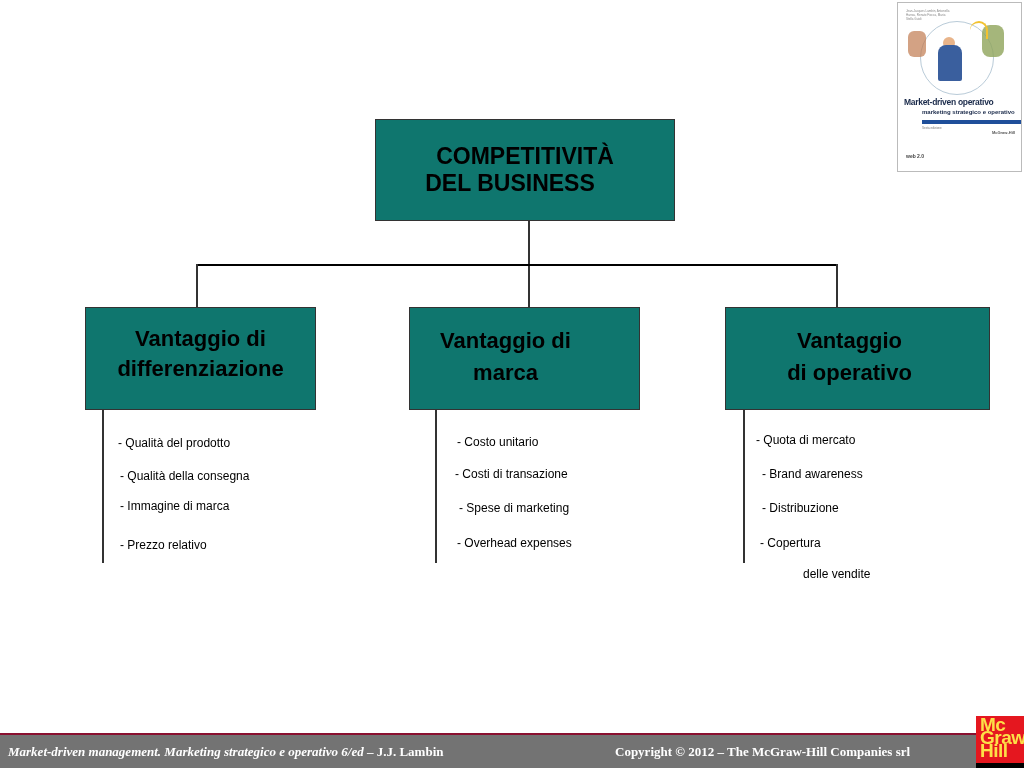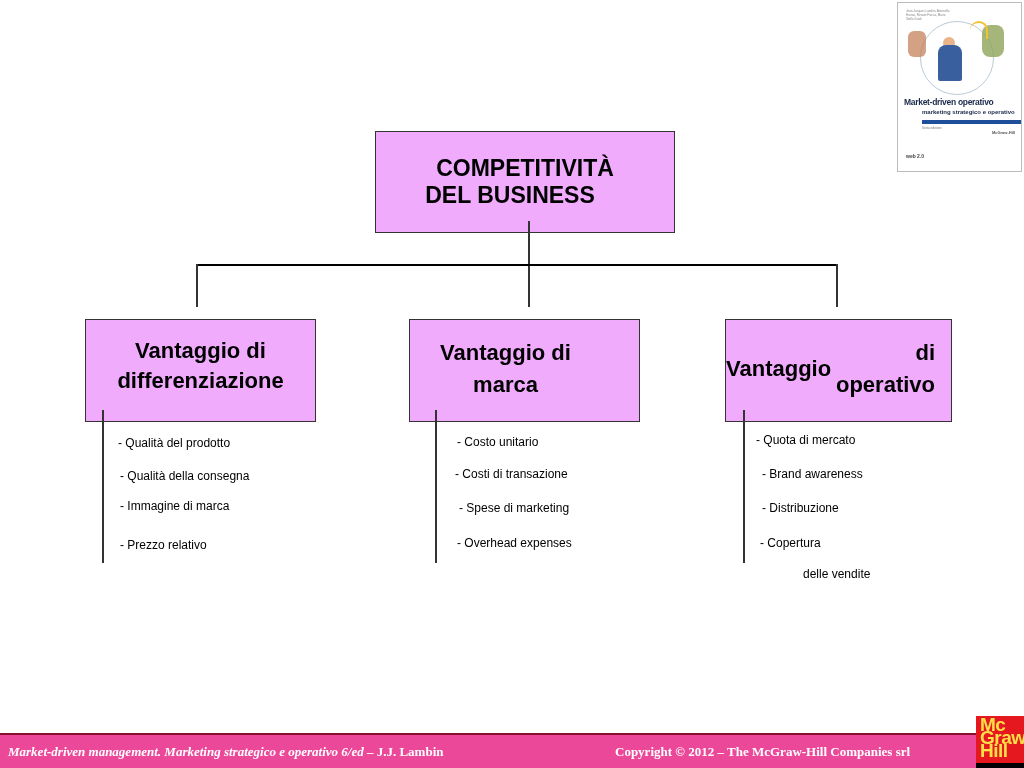--- a/index.html
+++ b/index.html
@@ -1,20 +1,20 @@
 <!DOCTYPE html>
 <html><head>
 <meta charset="utf-8">
 <style>
   html, body { margin:0; padding:0; }
   body { width:1024px; height:768px; position:relative; background:#ffffff; overflow:hidden;
          font-family:"Liberation Sans", sans-serif; color:#000; }
-  .box { position:absolute; border:1.5px solid #333; background:#f0abfc; box-sizing:border-box;
-         display:flex; align-items:center; justify-content:center; text-align:right;
-         font-weight:bold;margin-top:12px; }
+  .box { position:absolute; border:1.5px solid #333; background:#0f766e; box-sizing:border-box;
+         display:flex; align-items:center; justify-content:center; text-align:center;
+         font-weight:bold; }
   .line { position:absolute; background:#333; }
   .item { position:absolute; font-size:12px; white-space:nowrap; line-height:24px; }
 
   
   .cover { position:absolute; left:897px; top:2px; width:125px; height:170px; border:1px solid #bbb;
            background:#fff; overflow:hidden; box-sizing:border-box; }
   .cover .authors { position:absolute; left:8px; top:6px; width:44px; font-size:3px; line-height:4px; color:#888; }
   .cover .circle { position:absolute; left:22px; top:18px; width:72px; height:72px; border-radius:50%; border:1px solid #b9cbd8; }
   .cover .fig1 { position:absolute; left:40px; top:42px; width:24px; height:36px; background:#3a5f9e; border-radius:8px 8px 2px 2px; }
   .cover .fig1h { position:absolute; left:45px; top:34px; width:12px; height:12px; background:#e8b48a; border-radius:50%; }
@@ -22,21 +22,21 @@
   .cover .fig3 { position:absolute; left:10px; top:28px; width:18px; height:26px; background:#c07a50; border-radius:6px; opacity:.7; }
   .cover .wifi { position:absolute; left:72px; top:18px; width:16px; height:16px; border:2px solid #f2c230; border-radius:50% 50% 0 0; border-bottom:none; border-left:none; }
   .cover .t1 { position:absolute; left:6px; top:94px; font-size:8.5px; font-weight:bold; color:#1a2a4a; white-space:nowrap; letter-spacing:-0.3px; }
   .cover .t2 { position:absolute; left:24px; top:106px; font-size:6px; font-weight:bold; color:#1a2a4a; white-space:nowrap; }
   .cover .bar { position:absolute; left:24px; top:117px; width:100px; height:4px; background:#1f4f9a; }
   .cover .ed { position:absolute; left:24px; top:123px; font-size:3px; color:#777; }
   .cover .pub { position:absolute; right:6px; top:127px; font-size:4px; color:#555; font-weight:bold; }
   .cover .logo2 { position:absolute; left:8px; top:150px; font-size:5px; color:#444; font-weight:bold; }
 
   
-  .footer { position:absolute; left:0; top:733px; width:976px; height:35px; background:#ec4899;
+  .footer { position:absolute; left:0; top:733px; width:976px; height:35px; background:#737373;
             border-top:2px solid #8a1030; box-sizing:border-box; color:#fff;
             font-family:"Liberation Serif", serif; font-size:13px; }
   .footer .left { position:absolute; left:8px; top:9px; font-style:italic; font-weight:bold; white-space:nowrap; }
   .footer .author { font-style:normal; }
   .footer .right { position:absolute; left:615px; top:9px; font-weight:bold; white-space:nowrap; }
   .mcg { position:absolute; left:976px; top:716px; width:48px; height:52px; background:#e5171f; color:#fde047;
          font-family:"Liberation Sans", sans-serif; font-weight:bold; font-size:19px; line-height:13px;
          padding:2px 0 0 4px; box-sizing:border-box; letter-spacing:-0.5px; }
   .mcg-bottom { position:absolute; left:976px; top:763px; width:48px; height:5px; background:#000; }
 </style>
@@ -82,21 +82,21 @@
 <div class="box" style="left:409px; top:307px; width:231px; height:103px; font-size:22px; line-height:32px; flex-direction:column; padding-right:38px; padding-bottom:4px;">
   <span>Vantaggio di</span>
   <span>marca</span>
 </div>
 <div class="line" style="left:435px; top:410px; width:1.5px; height:153px;"></div>
 <div class="item" style="left:457px; top:430px;">- Costo unitario</div>
 <div class="item" style="left:455px; top:462px;">- Costi di transazione</div>
 <div class="item" style="left:459px; top:496px;">- Spese di marketing</div>
 <div class="item" style="left:457px; top:531px;">- Overhead expenses</div>
 
-<div class="box" style="left:725px; top:307px; width:227px; height:103px; font-size:22px; line-height:32px; flex-direction:row; padding-right:16px; padding-bottom:4px;">
+<div class="box" style="left:725px; top:307px; width:265px; height:103px; font-size:22px; line-height:32px; flex-direction:column; padding-right:16px; padding-bottom:4px;">
   <span>Vantaggio</span>
   <span>di operativo</span>
 </div>
 <div class="line" style="left:743px; top:410px; width:1.5px; height:153px;"></div>
 <div class="item" style="left:756px; top:428px;">- Quota di mercato</div>
 <div class="item" style="left:762px; top:462px;">- Brand awareness</div>
 <div class="item" style="left:762px; top:496px;">- Distribuzione</div>
 <div class="item" style="left:760px; top:531px;">- Copertura</div>
 <div class="item" style="left:767px; top:562px;margin-left:36px;">delle vendite</div>
 

